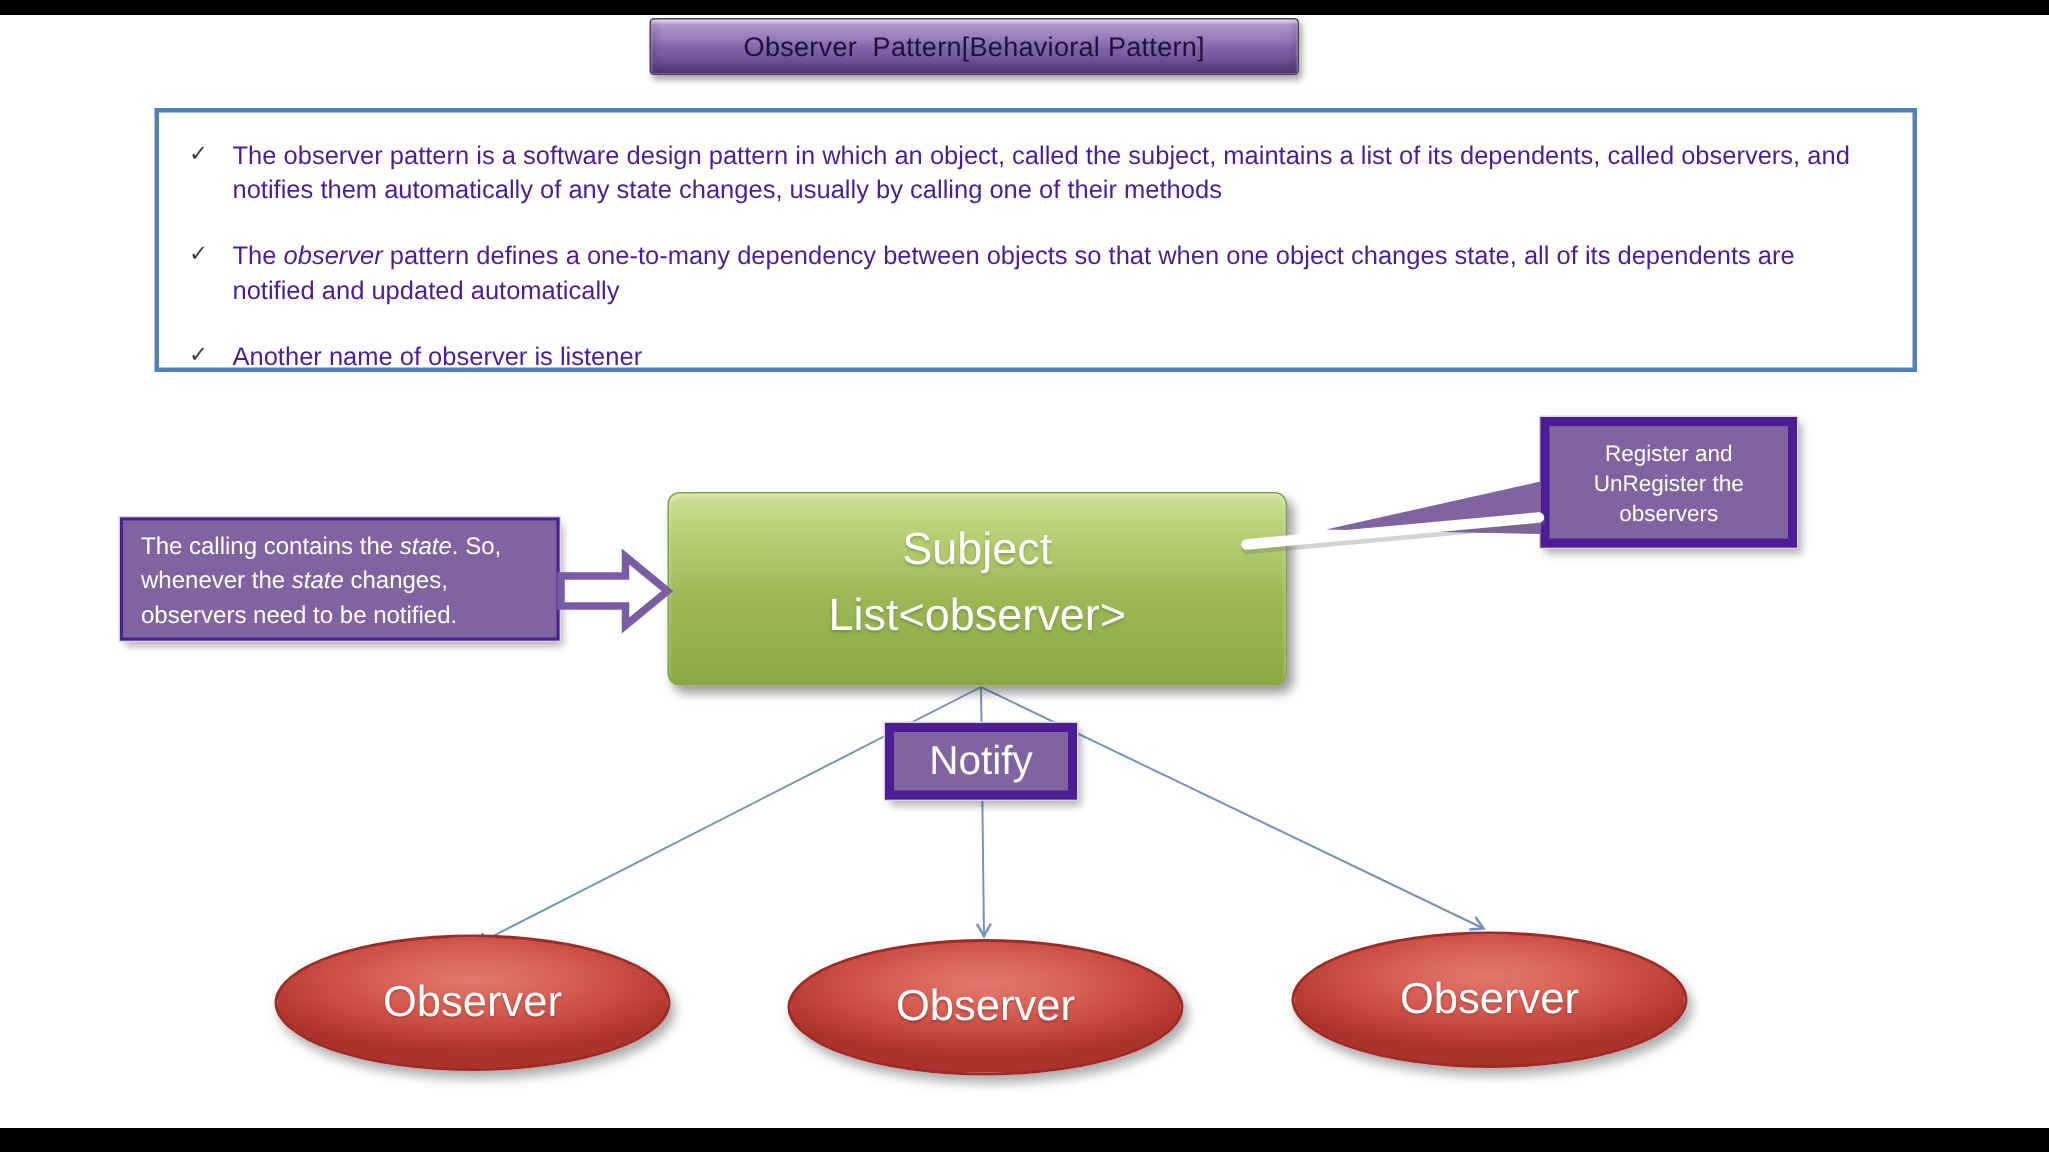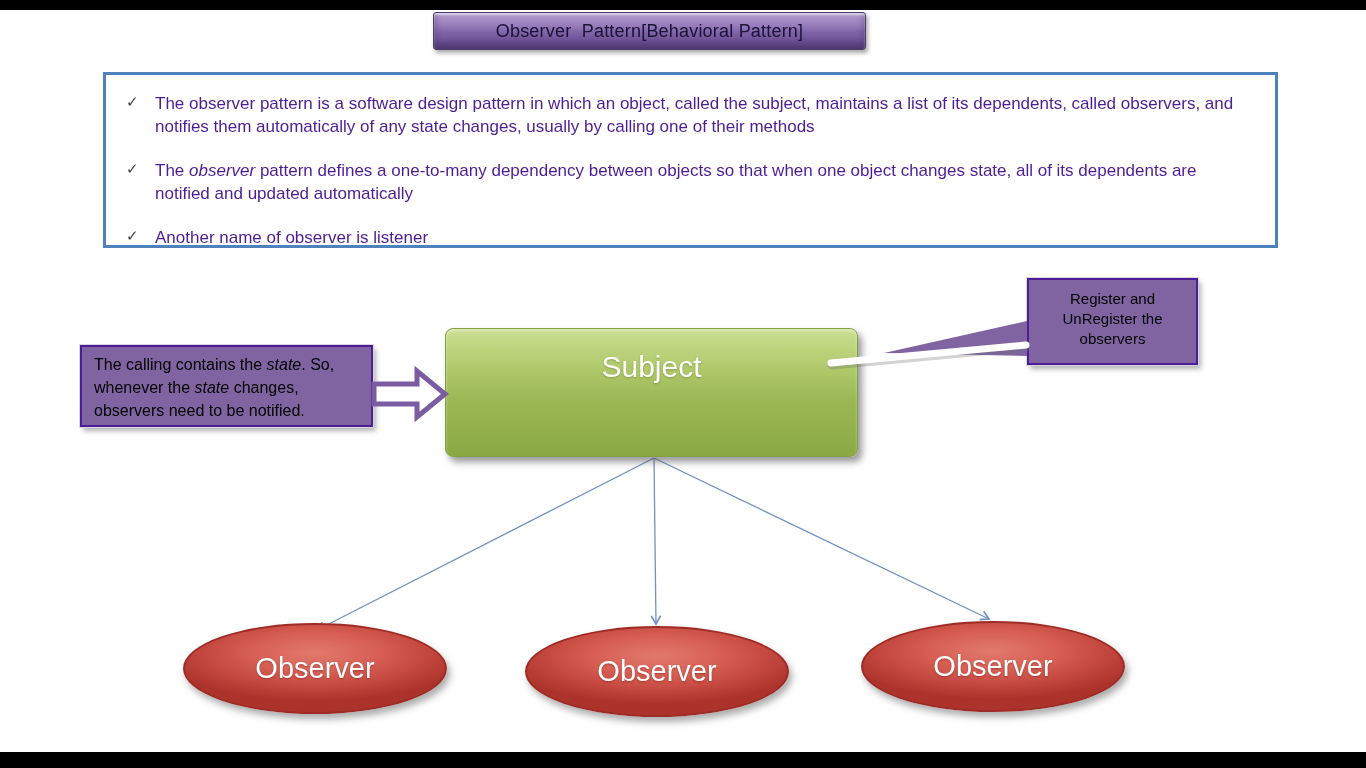--- a/index.html
+++ b/index.html
@@ -22,21 +22,21 @@
 
   .infobox{
     position:absolute;left:103px;top:72px;width:1175px;height:176px;box-sizing:border-box;
     border:3px solid #4f81bd;background:#fff;padding:17px 22px 0 20px;z-index:2;
   }
   .bullet-row{display:flex;margin-bottom:21px;}
   .check{width:17px;color:#3f3f3f;font-size:15px;margin-right:12px;flex:none;padding-top:1px;}
   .bullet-text{color:#4c1d95;font-size:17px;line-height:23px;}
 
   .callout{
-    position:absolute;background:#8064A2;color:#000000;border:2px solid #4c1d95;box-sizing:border-box;
+    position:absolute;background:#8064A2;color:#ffffff;border:6px solid #4c1d95;box-sizing:border-box;
     box-shadow:0 0 0 1px #d9d5e0, 3px 4px 5px rgba(0,0,0,.30);z-index:2;
   }
   #callout-left{left:80px;top:345px;width:293px;height:82px;font-size:16px;line-height:23px;padding:6px 6px 6px 12px;border-width:2px;}
   #callout-register{left:1027px;top:278px;width:171px;height:87px;text-align:center;font-size:15px;line-height:20px;padding:9px 8px 0 8px;}
   #notify-box{left:590px;top:482px;width:128px;height:51px;display:flex;align-items:center;justify-content:center;font-size:27px;}
   #callout-once{left:943px;top:479px;width:360px;height:122px;font-size:19px;line-height:28px;padding:7px 8px 0 14px;}
 
   .subject{
     position:absolute;left:445px;top:328px;width:413px;height:129px;box-sizing:border-box;
     border-radius:8px;z-index:2;
@@ -101,26 +101,30 @@
       <span class="bullet-text">Another name of observer is listener</span>
     </div>
   </div>
 
   <div class="callout" id="callout-left">
     <span>The calling contains the </span><span class="it">state</span><span>. So, whenever the </span><span class="it">state</span><span> changes, observers need to be notified.</span>
   </div>
 
   <div class="subject">
     <div>Subject</div>
+    <div>List&lt;observer&gt;</div>
   </div>
 
   <div class="callout" id="callout-register">
     <span>Register and UnRegister the observers</span>
   </div>
 
+  <div class="callout" id="notify-box">
+    <span>Notify</span>
+  </div>
 
 
   <div class="observer" id="observer-1">
     <span>Observer</span>
   </div>
   <div class="observer" id="observer-2">
     <span>Observer</span>
   </div>
   <div class="observer" id="observer-3">
     <span>Observer</span>

